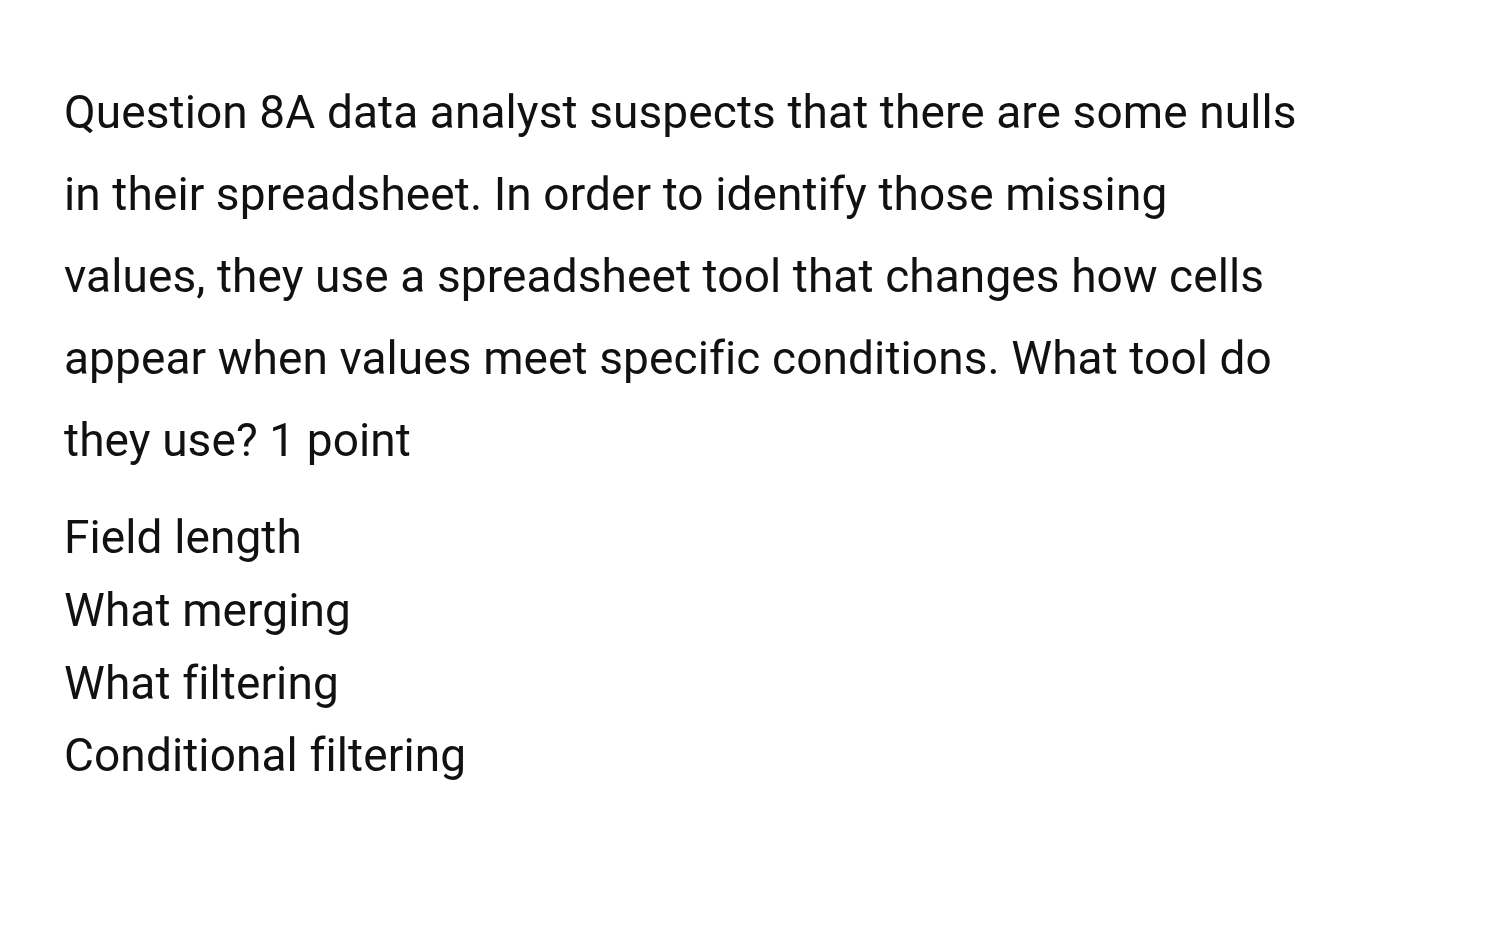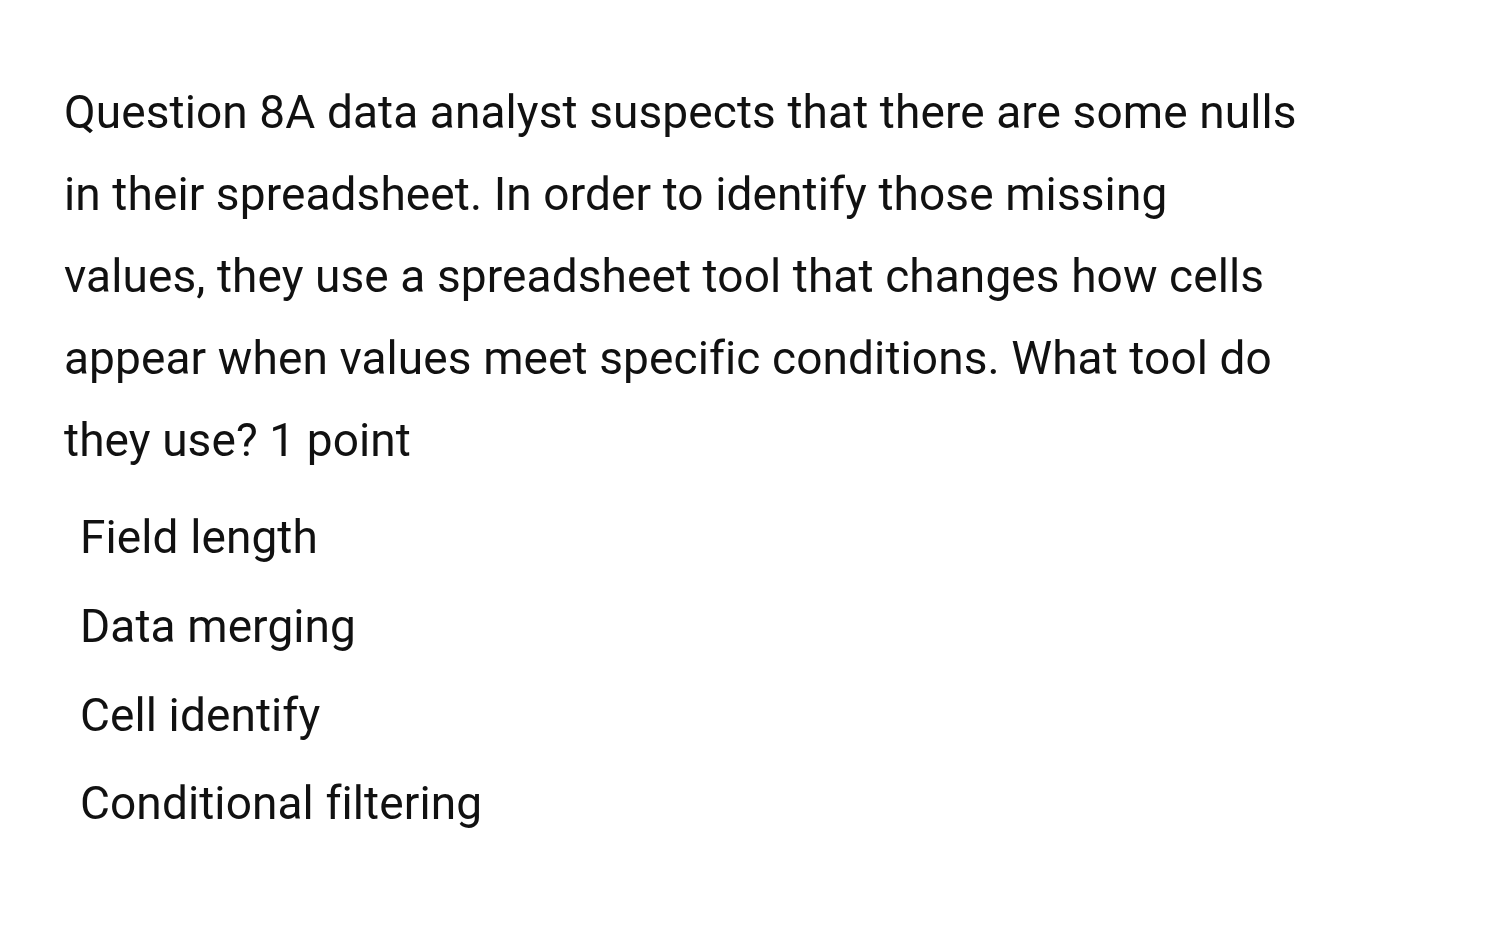--- a/index.html
+++ b/index.html
@@ -23,30 +23,30 @@
     font-weight: 400;
     letter-spacing: 0.1px;
     margin-bottom: 20px;
     color: #111111;
   }
   .option {
     font-size: 46px;
     line-height: 1.58;
     font-weight: 400;
     letter-spacing: 0.1px;
-    margin: 16px;
+    margin: 0;
     color: #111111;
   }
 </style>
 </head>
 <body>
 
 <div class="page">
   <div class="question-text">Question 8A data analyst suspects that there are some nulls in their spreadsheet. In order to identify those missing values, they use a spreadsheet tool that changes how cells appear when values meet specific conditions. What tool do they use? 1 point</div>
 
   <div class="option">Field length</div>
 
-  <div class="option">Data merging</div>
+  <div class="option">What merging</div>
 
-  <div class="option">Cell identify</div>
+  <div class="option">What filtering</div>
 
   <div class="option">Conditional filtering</div>
 </div>
 
 </body></html>

